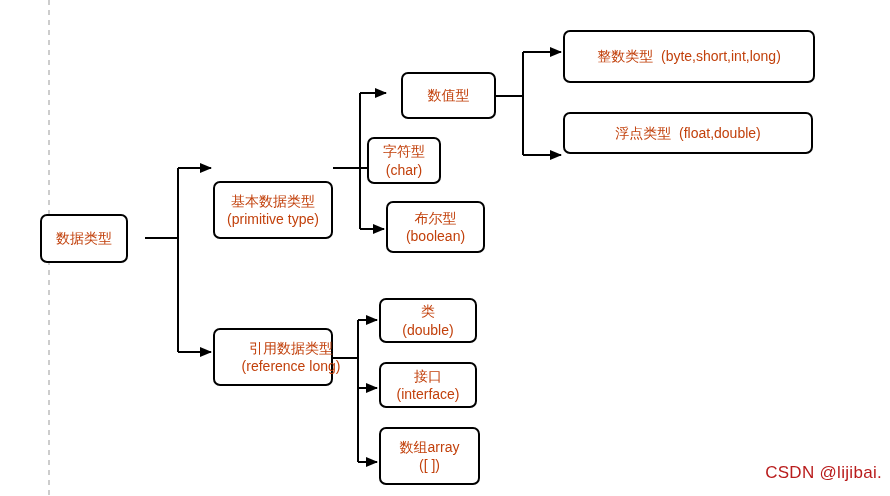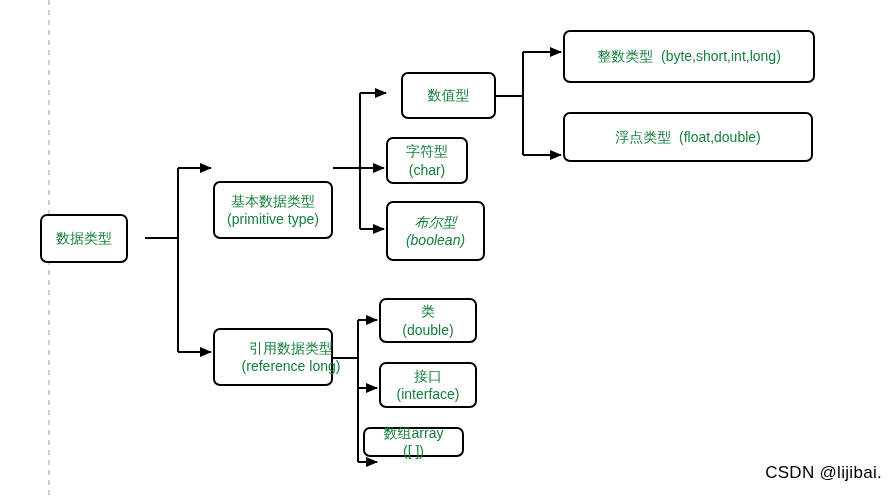--- a/index.html
+++ b/index.html
@@ -20,44 +20,44 @@
   }
   .node {
     position: absolute;
     background: #ffffff;
     border: 2px solid #000000;
     border-radius: 7px;
     display: flex;
     flex-direction: column;
     align-items: center;
     justify-content: center;
-    color: #15803d;
+    color: #c2410c;
     font-size: 14px;
     line-height: 1.32;
     text-align: center;
     z-index: 2;
   }
   .node .lbl { white-space: pre; display: block; }
   
   .n-root      { left: 40px;  top: 214px; width: 88px; height: 49px; }
   .n-primitive { left: 213px; top: 138px; width: 120px; height: 58px; margin-top: 43px; }
   .n-reference { left: 213px; top: 328px; width: 120px; height: 58px; padding-left: 36px; }
   .n-numeric   { left: 388px; top: 72px;  width: 95px;  height: 47px; margin-left: 13px; }
-  .n-char      { left: 386px; top: 137px; width: 82px;  height: 47px; }
-  .n-boolean   { left: 386px; top: 201px; width: 99px;  height: 60px; font-style: italic; }
+  .n-char      { left: 367px; top: 137px; width: 74px;  height: 47px; }
+  .n-boolean   { left: 386px; top: 201px; width: 99px;  height: 52px; }
   .n-integer   { left: 563px; top: 30px;  width: 252px; height: 53px; }
-  .n-float     { left: 563px; top: 112px; width: 250px; height: 50px; }
+  .n-float     { left: 563px; top: 112px; width: 250px; height: 42px; }
   .n-class     { left: 379px; top: 298px; width: 98px;  height: 45px; }
   .n-interface { left: 379px; top: 362px; width: 98px;  height: 46px; }
-  .n-array     { left: 363px; top: 427px; width: 101px; height: 30px; }
+  .n-array     { left: 379px; top: 427px; width: 101px; height: 58px; }
 
   .watermark {
     position: absolute;
     right: 8px; bottom: 13px;
-    color: #000000;
+    color: #b91c1c;
     font-size: 17px;
     letter-spacing: 0.3px;
     text-shadow: 0 1px 0 #ffffff;
     z-index: 3;
     user-select: none;
   }
 </style>
 </head>
 <body>
 

